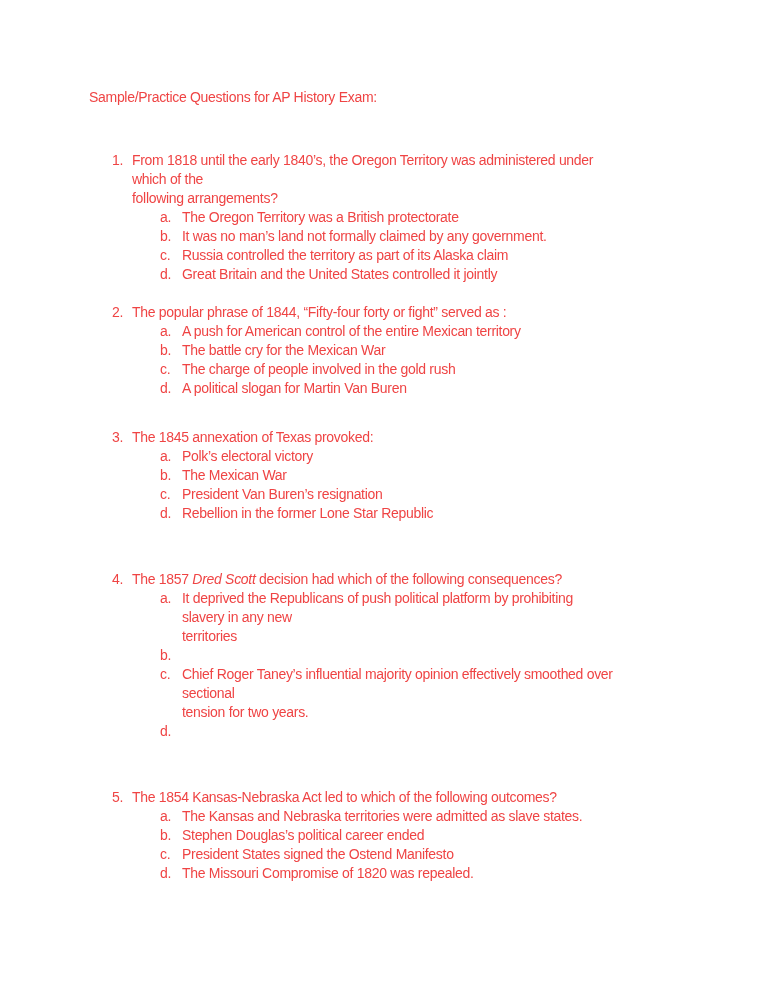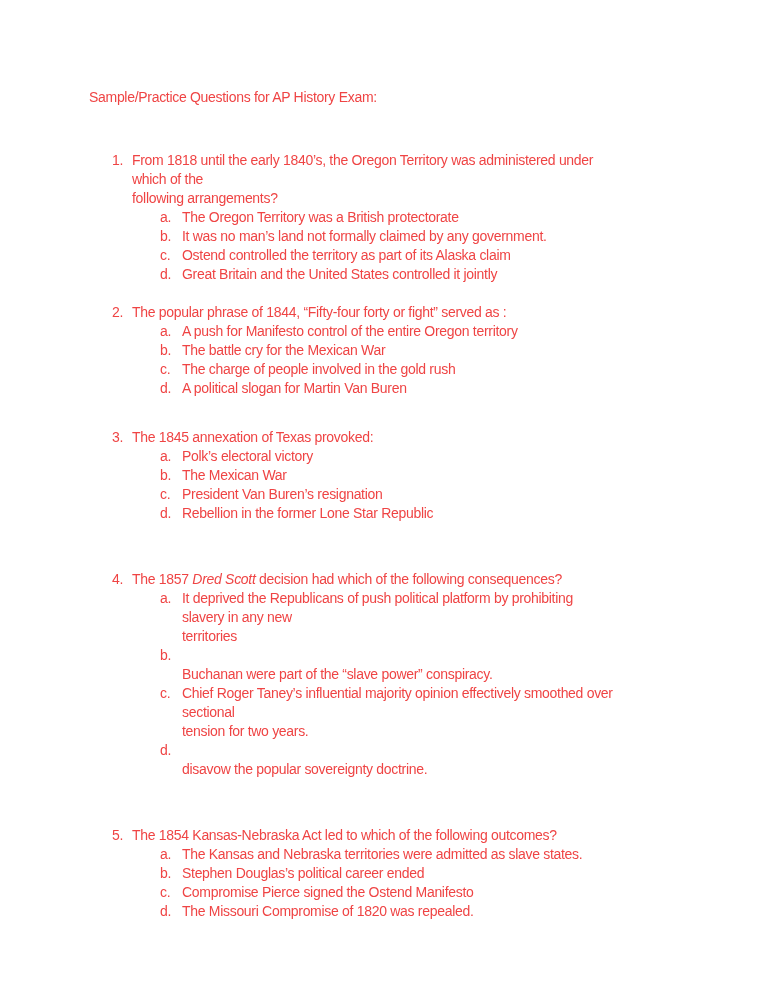--- a/index.html
+++ b/index.html
@@ -48,37 +48,37 @@
             <div class="opt">
               <span class="opt-letter">a.</span>
               <div class="opt-text"><span>The Oregon Territory was a British protectorate</span></div>
             </div>
             <div class="opt">
               <span class="opt-letter">b.</span>
               <div class="opt-text"><span>It was no man’s land not formally claimed by any government.</span></div>
             </div>
             <div class="opt">
               <span class="opt-letter">c.</span>
-              <div class="opt-text"><span>Ostend controlled the territory as part of its Alaska claim</span></div>
+              <div class="opt-text"><span>Russia controlled the territory as part of its Alaska claim</span></div>
             </div>
             <div class="opt">
               <span class="opt-letter">d.</span>
               <div class="opt-text"><span>Great Britain and the United States controlled it jointly</span></div>
             </div>
           </div>
         </div>
         <div class="question">
           <div class="q-head">
             <span class="q-num">2.</span>
             <div class="q-prompt"><span>The popular phrase of 1844, “Fifty-four forty or fight” served as :</span></div>
           </div>
           <div class="q-options">
             <div class="opt">
               <span class="opt-letter">a.</span>
-              <div class="opt-text"><span>A push for Manifesto control of the entire Oregon territory</span></div>
+              <div class="opt-text"><span>A push for American control of the entire Mexican territory</span></div>
             </div>
             <div class="opt">
               <span class="opt-letter">b.</span>
               <div class="opt-text"><span>The battle cry for the Mexican War</span></div>
             </div>
             <div class="opt">
               <span class="opt-letter">c.</span>
               <div class="opt-text"><span>The charge of people involved in the gold rush</span></div>
             </div>
             <div class="opt">
@@ -116,49 +116,49 @@
             <span class="q-num">4.</span>
             <div class="q-prompt"><span>The 1857 </span><i>Dred Scott</i><span> decision had which of the following consequences?</span></div>
           </div>
           <div class="q-options">
             <div class="opt">
               <span class="opt-letter">a.</span>
               <div class="opt-text"><span>It deprived the Republicans of push political platform by prohibiting slavery in any new</span><br><span>territories</span></div>
             </div>
             <div class="opt">
               <span class="opt-letter">b.</span>
-              <div class="opt-text"><br><span>Buchanan were part of the “slave power” conspiracy.</span></div>
+              <div class="opt-text"><br></div>
             </div>
             <div class="opt">
               <span class="opt-letter">c.</span>
               <div class="opt-text"><span>Chief Roger Taney’s influential majority opinion effectively smoothed over sectional</span><br><span>tension for two years.</span></div>
             </div>
             <div class="opt">
               <span class="opt-letter">d.</span>
-              <div class="opt-text"><br><span>disavow the popular sovereignty doctrine.</span></div>
+              <div class="opt-text"><br></div>
             </div>
           </div>
         </div>
         <div class="question">
           <div class="q-head">
             <span class="q-num">5.</span>
             <div class="q-prompt"><span>The 1854 Kansas-Nebraska Act led to which of the following outcomes?</span></div>
           </div>
           <div class="q-options">
             <div class="opt">
               <span class="opt-letter">a.</span>
               <div class="opt-text"><span>The Kansas and Nebraska territories were admitted as slave states.</span></div>
             </div>
             <div class="opt">
               <span class="opt-letter">b.</span>
               <div class="opt-text"><span>Stephen Douglas’s political career ended</span></div>
             </div>
             <div class="opt">
               <span class="opt-letter">c.</span>
-              <div class="opt-text"><span>Compromise Pierce signed the Ostend Manifesto</span></div>
+              <div class="opt-text"><span>President States signed the Ostend Manifesto</span></div>
             </div>
             <div class="opt">
               <span class="opt-letter">d.</span>
               <div class="opt-text"><span>The Missouri Compromise of 1820 was repealed.</span></div>
             </div>
           </div>
         </div>
       </div>
   </div>
 </div>

